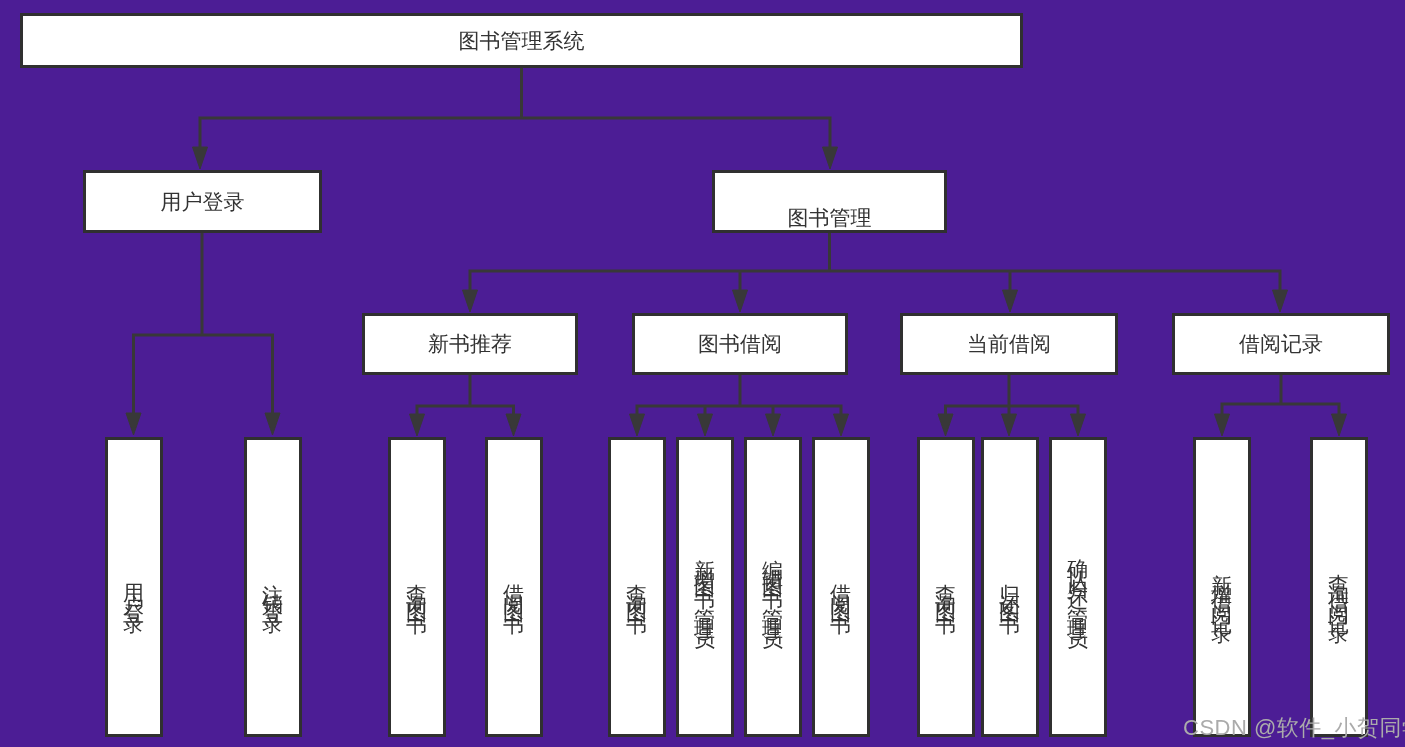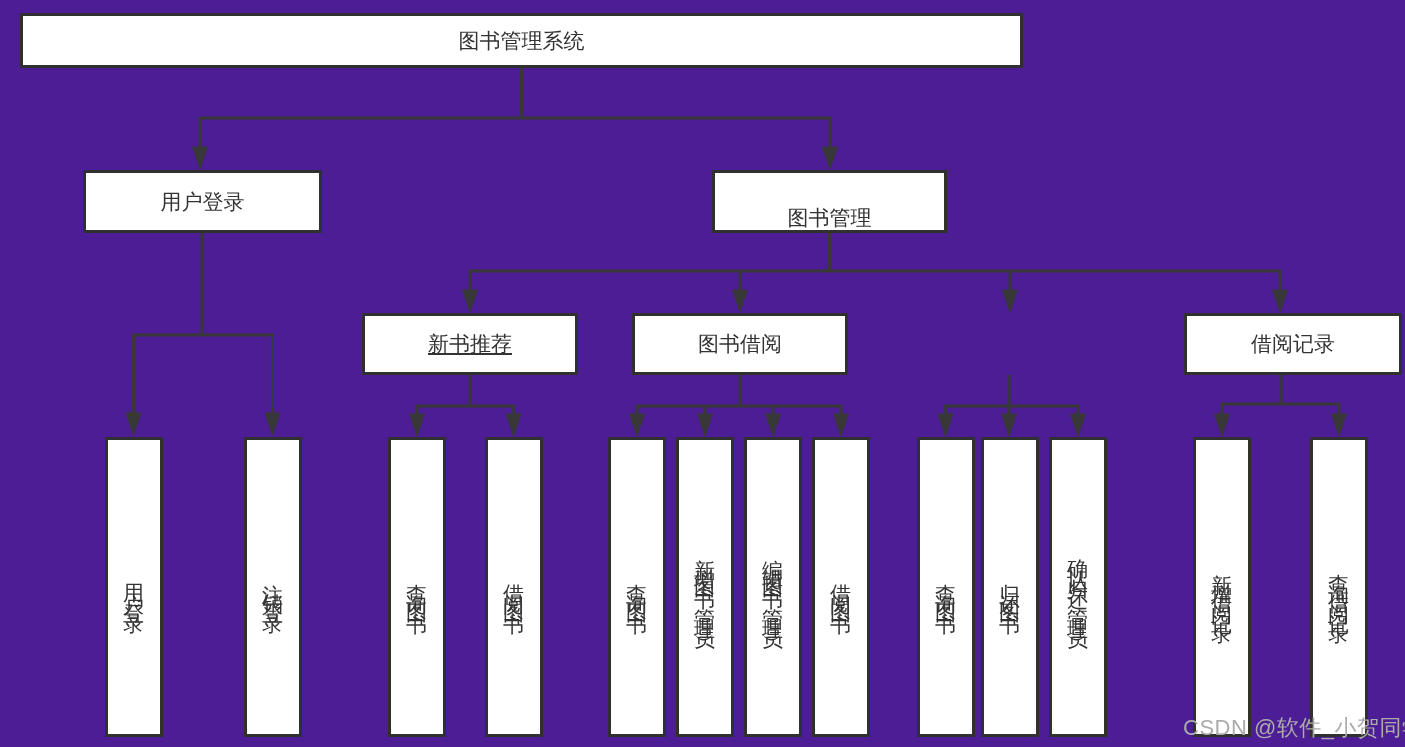--- a/index.html
+++ b/index.html
@@ -29,24 +29,24 @@
   .leaf span{
     writing-mode:vertical-rl;
     text-orientation:mixed;
     letter-spacing:10px;
     white-space:nowrap;
   }
   
   .b-root   {left:20px;  top:13px;  width:1003px;height:55px;}
   .b-ulogin {left:83px;  top:170px; width:239px; height:63px;}
   .b-bmgmt  {left:712px; top:170px; width:235px; height:63px;align-items:flex-end;}
-  .b-nb     {left:362px; top:313px; width:216px; height:62px;text-decoration:underline;}
+  .b-nb     {left:362px; top:313px; width:216px; height:62px;}
   .b-bb     {left:632px; top:313px; width:216px; height:62px;}
   .b-cb     {left:900px; top:313px; width:218px; height:62px;}
-  .b-br     {left:1172px;top:313px; width:218px; height:62px;margin-left:12px;}
+  .b-br     {left:1172px;top:313px; width:218px; height:62px;}
   .l-1 {left:105px;}
   .l-2 {left:244px;}
   .l-3 {left:388px;}
   .l-4 {left:485px;}
   .l-5 {left:608px;}
   .l-6 {left:676px;}
   .l-7 {left:744px;}
   .l-8 {left:812px;}
   .l-9 {left:917px;}
   .l-10{left:981px;}
@@ -122,20 +122,23 @@
   <div class="box b-bmgmt">
     <span>图书管理</span>
   </div>
 
   <div class="box b-nb">
     <span>新书推荐</span>
   </div>
   <div class="box b-bb">
     <span>图书借阅</span>
   </div>
+  <div class="box b-cb">
+    <span>当前借阅</span>
+  </div>
   <div class="box b-br">
     <span>借阅记录</span>
   </div>
 
   <div class="box leaf l-1">
     <span>用户登录</span>
   </div>
   <div class="box leaf l-2">
     <span>注销登录</span>
   </div>

